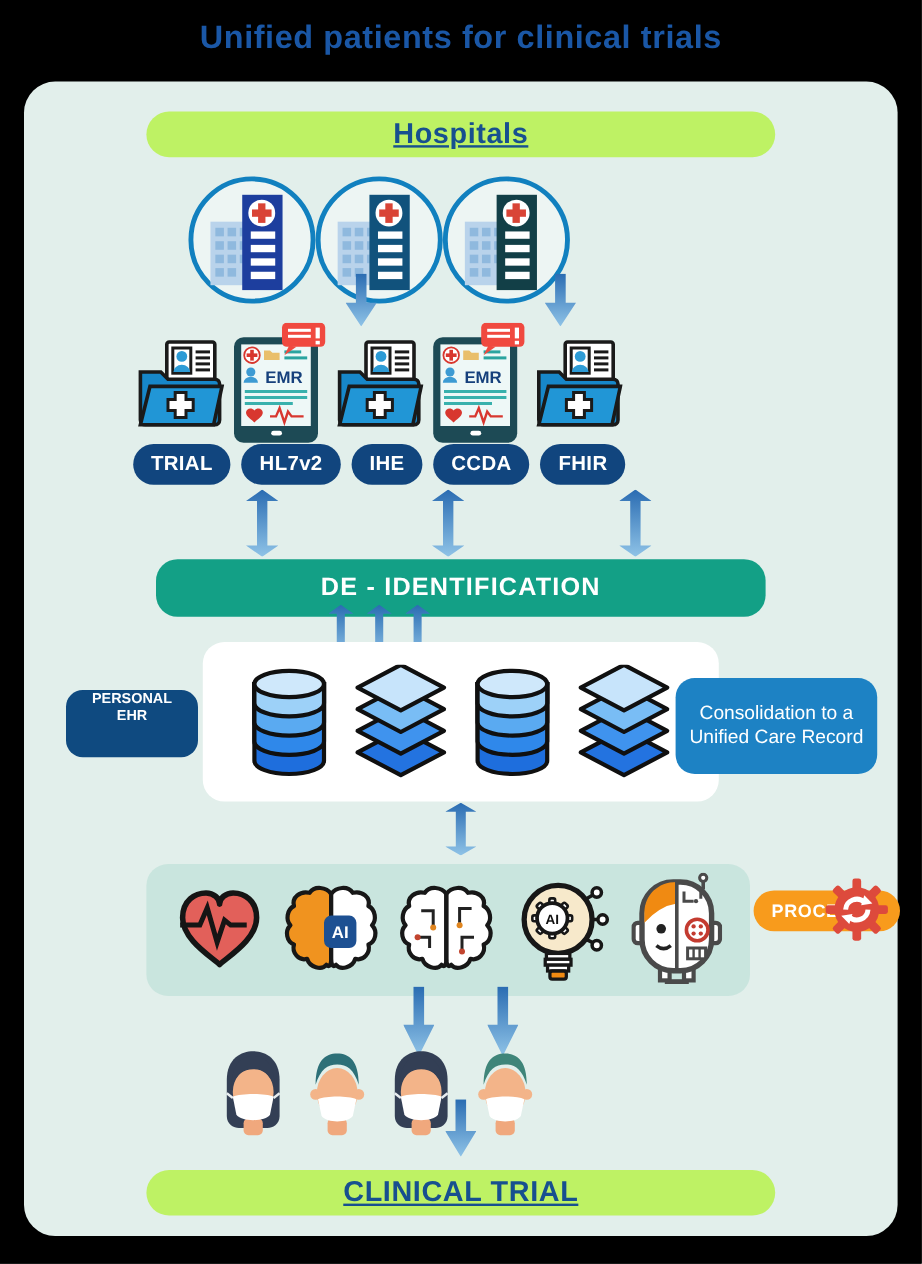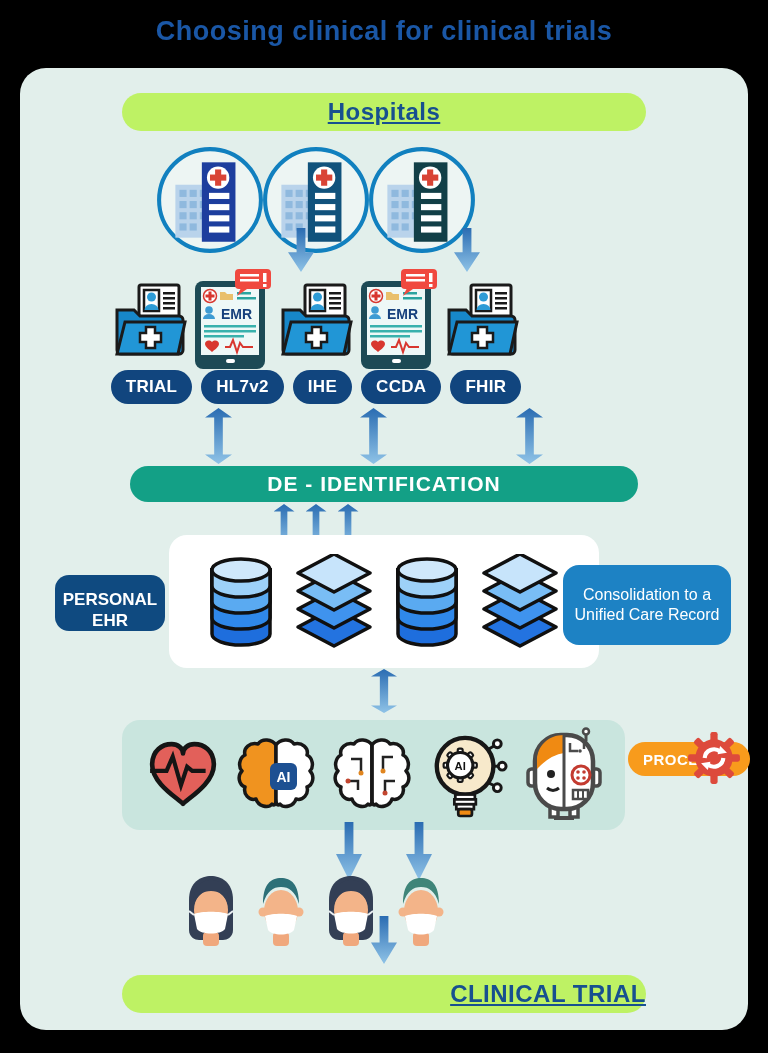--- a/index.html
+++ b/index.html
@@ -6,37 +6,37 @@
   .canvas{position:relative;width:768px;height:1053px;background:#000;overflow:hidden;
           font-family:"Liberation Sans",sans-serif;}
   .title{position:absolute;top:16px;left:0;width:768px;text-align:center;
          font-size:27px;font-weight:bold;color:#1a57a6;letter-spacing:.5px;}
   .panel{position:absolute;left:20px;top:68px;width:728px;height:962px;
          background:#e2efeb;border-radius:26px;}
   .white-bar{position:absolute;left:50%;transform:translateX(-50%);width:524px;height:38px;
          background:#bef264;border-radius:19px;display:flex;align-items:center;justify-content:center;
          font-size:24px;font-weight:bold;color:#17508f;letter-spacing:.5px;text-decoration:underline;}
   .bar-hospitals{top:25px;}
-  .bar-clinical{top:907px;justify-content:flex-end;}
+  .bar-clinical{top:907px;}
   .row{position:absolute;left:0;width:592px;display:flex;justify-content:center;align-items:center;}
   .hospitals-row{top:76px;}
   .hospitals-row svg{margin:0 -3px;}
   .emr-row{top:200px;height:104px;gap:4px;}
   .standards-row{top:302px;gap:9px;}
   .badge{background:#11457e;color:#fff;font-weight:bold;font-size:17px;
          padding:7px 15px;border-radius:17px;letter-spacing:.3px;}
-  .deident-bar{position:absolute;left:50%;transform:translateX(-50%);top:398px;width:508px;height:36px;
+  .deident-bar{position:absolute;left:50%;transform:translateX(-50%);top:398px;width:508px;height:48px;
          background:#13a086;border-radius:18px;display:flex;align-items:center;justify-content:center;
          color:#fff;font-weight:bold;font-size:21px;letter-spacing:1px;}
   .small-arrows{top:436px;gap:11px;}
   .white-panel{position:absolute;left:50%;transform:translateX(-50%);top:467px;width:430px;height:133px;
          background:#fff;border-radius:18px;display:flex;align-items:center;justify-content:center;gap:20px;}
   .personal-ehr{position:absolute;left:35px;top:507px;width:110px;height:56px;background:#0f4a80;
-         border-radius:14px;display:flex;flex-direction:column;align-items:center;justify-content:flex-end;
-         color:#fff;font-weight:bold;font-size:17px;line-height:1.2;}
+         border-radius:14px;display:flex;flex-direction:column;align-items:center;justify-content:flex-start;
+         color:#fff;font-weight:bold;font-size:12px;line-height:1.2;}
   .consolidation{position:absolute;left:543px;top:497px;width:168px;height:80px;background:#1d82c4;
          border-radius:16px;display:flex;align-items:center;justify-content:center;text-align:center;
          color:#fff;font-weight:normal;font-size:16px;line-height:1.25;padding:2px 8px;box-sizing:border-box;}
   .ai-box{position:absolute;left:102px;top:640px;width:503px;height:110px;background:#c9e5de;
          border-radius:18px;display:flex;align-items:center;justify-content:center;gap:16px;margin-top:12px;}
   .process-pill{position:absolute;left:608px;top:674px;height:34px;background:#f89b1c;border-radius:17px;
          display:flex;align-items:center;color:#fff;font-weight:bold;font-size:15px;
          letter-spacing:.5px;padding:0 30px 0 15px;}
   .process-gear{position:absolute;left:666px;top:662px;}
   .people-row{top:806px;gap:6px;}
@@ -48,21 +48,21 @@
   .arrow.flex{position:static;}
   svg text{font-family:"Liberation Sans",sans-serif;font-weight:bold;}
   
   .h1 .tower{fill:#1d3e9e;} .h2 .tower{fill:#11527c;} .h3 .tower{fill:#123f47;}
   .hairF{fill:#333f55;} .hairM1{fill:#2d7078;} .hairM2{fill:#3f8579;}
 </style>
 </head>
 <body>
 
 <div class="canvas">
-  <div class="title">Choosing clinical for clinical trials</div>
+  <div class="title">Unified patients for clinical trials</div>
 
   <div class="panel">
 
     <div class="white-bar bar-hospitals">
       <span>Hospitals</span>
     </div>
 
     <div class="row hospitals-row">
       <svg class="h1" width="112" height="112" viewBox="0 0 110 110">
         <circle cx="55" cy="55" r="50" fill="#edf5f3" stroke="#1180bf" stroke-width="4"></circle>

